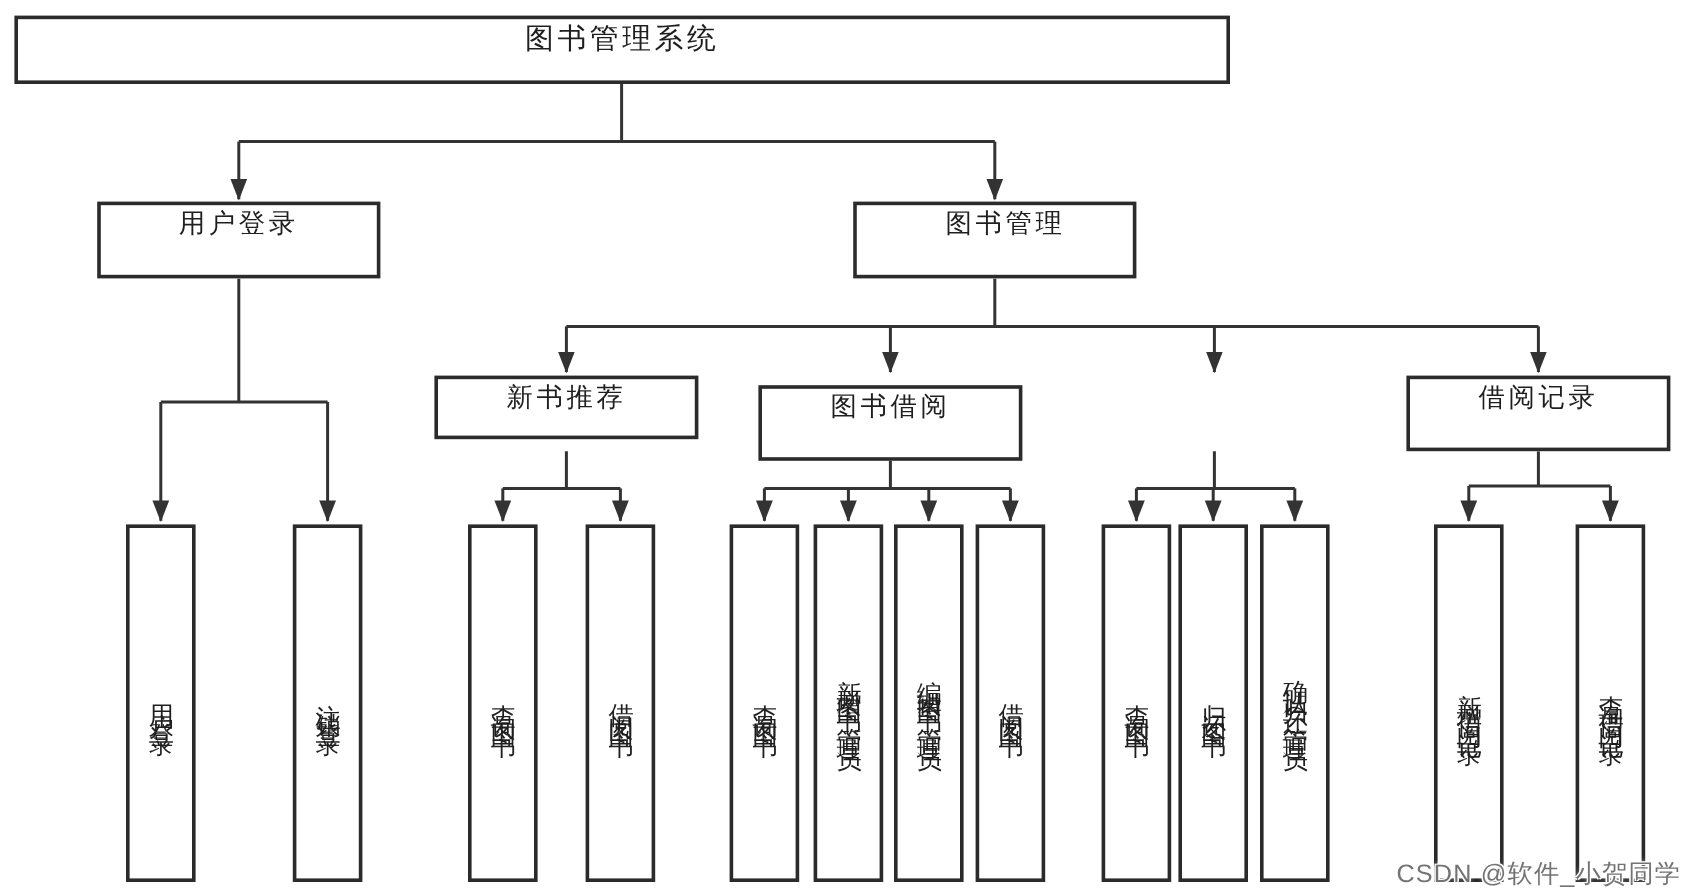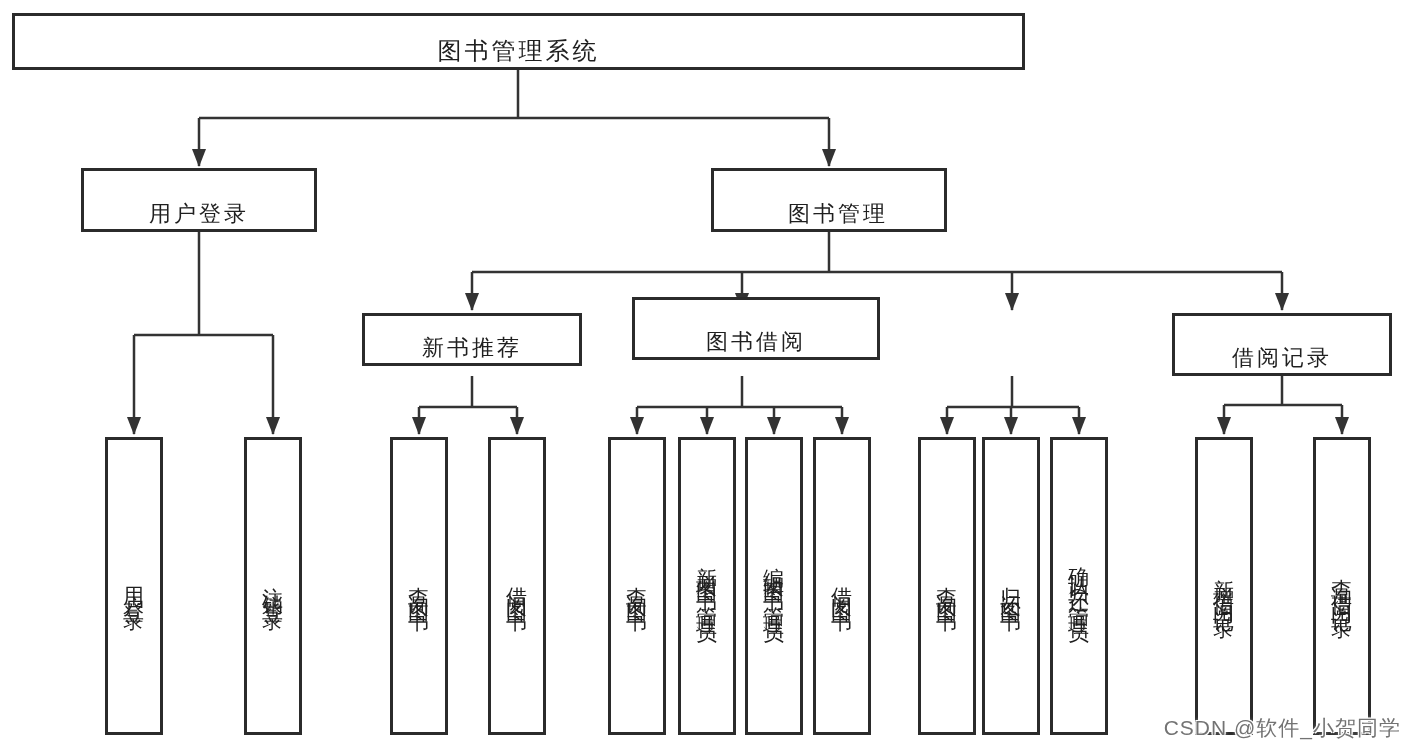--- a/index.html
+++ b/index.html
@@ -16,21 +16,21 @@
     position: absolute;
     left: 0; top: 0;
     width: 1405px; height: 747px;
   }
   .hbox {
     position: absolute;
     box-sizing: border-box;
     border: 3px solid #2b2b2b;
     background: #ffffff;
     display: flex;
-    align-items: flex-end;
+    align-items: flex-start;
     justify-content: center;
   }
   .hbox .label {
     font-size: 22px;
     letter-spacing: 3px;
     white-space: nowrap;
   }
   .hbox.root .label { font-size: 24px; }
   .vbox {
     position: absolute;
@@ -115,21 +115,21 @@
   <div class="hbox" style="left:81px; top:168px; width:236px; height:64px;">
     <span class="label">用户登录</span>
   </div>
   <div class="hbox" style="left:711px; top:168px; width:236px; height:64px;padding-left:18px;">
     <span class="label">图书管理</span>
   </div>
 
   <div class="hbox" style="left:362px; top:313px; width:220px; height:53px;">
     <span class="label">新书推荐</span>
   </div>
-  <div class="hbox" style="left:632px; top:297px; width:248px; height:63px;">
+  <div class="hbox" style="left:632px; top:321px; width:220px; height:63px;">
     <span class="label">图书借阅</span>
   </div>
   <div class="hbox" style="left:1172px; top:313px; width:220px; height:63px;">
     <span class="label">借阅记录</span>
   </div>
 
   <div class="vbox" style="left:105px;">
     <span class="vtext">用户登录</span>
   </div>
   <div class="vbox" style="left:244px;">

